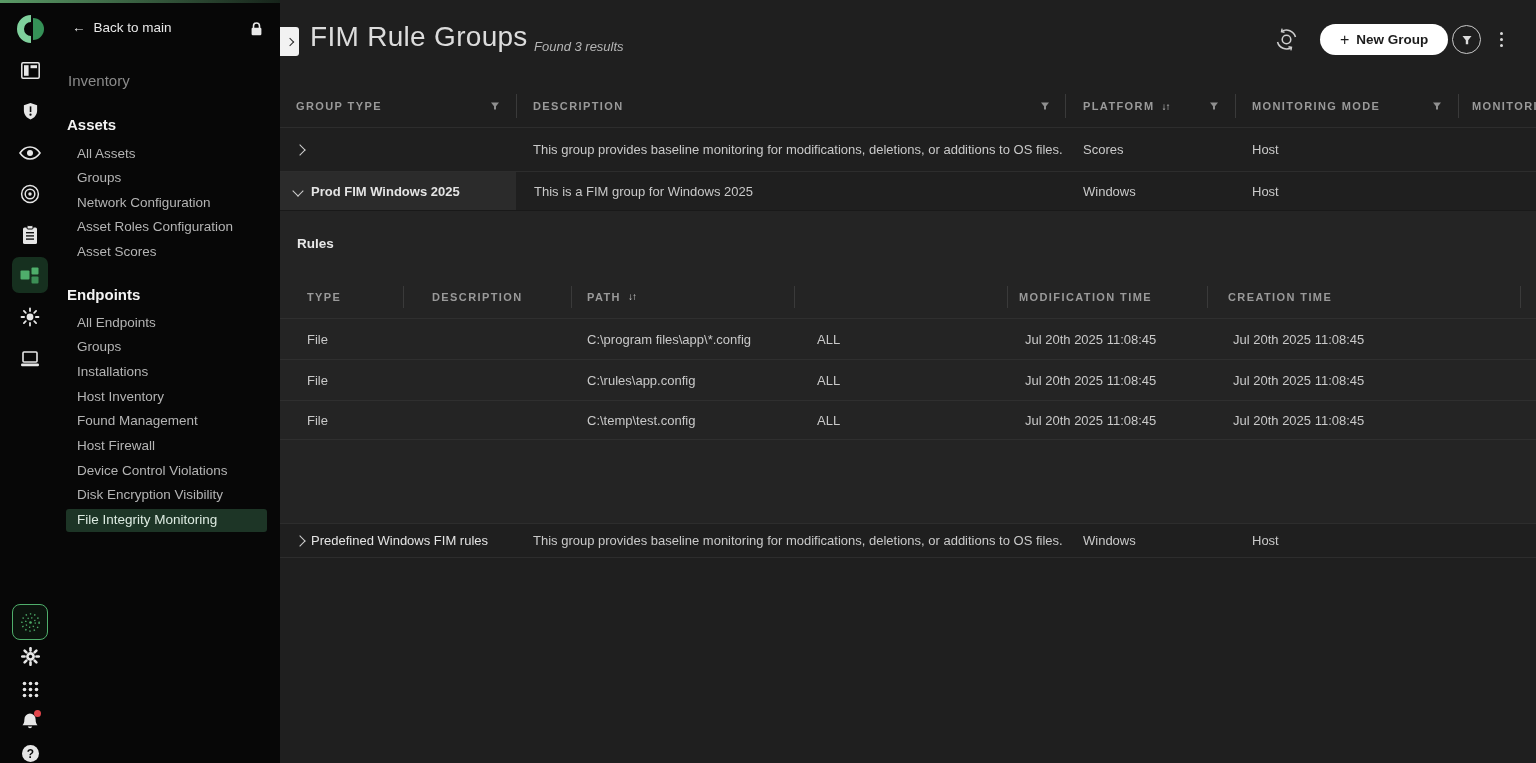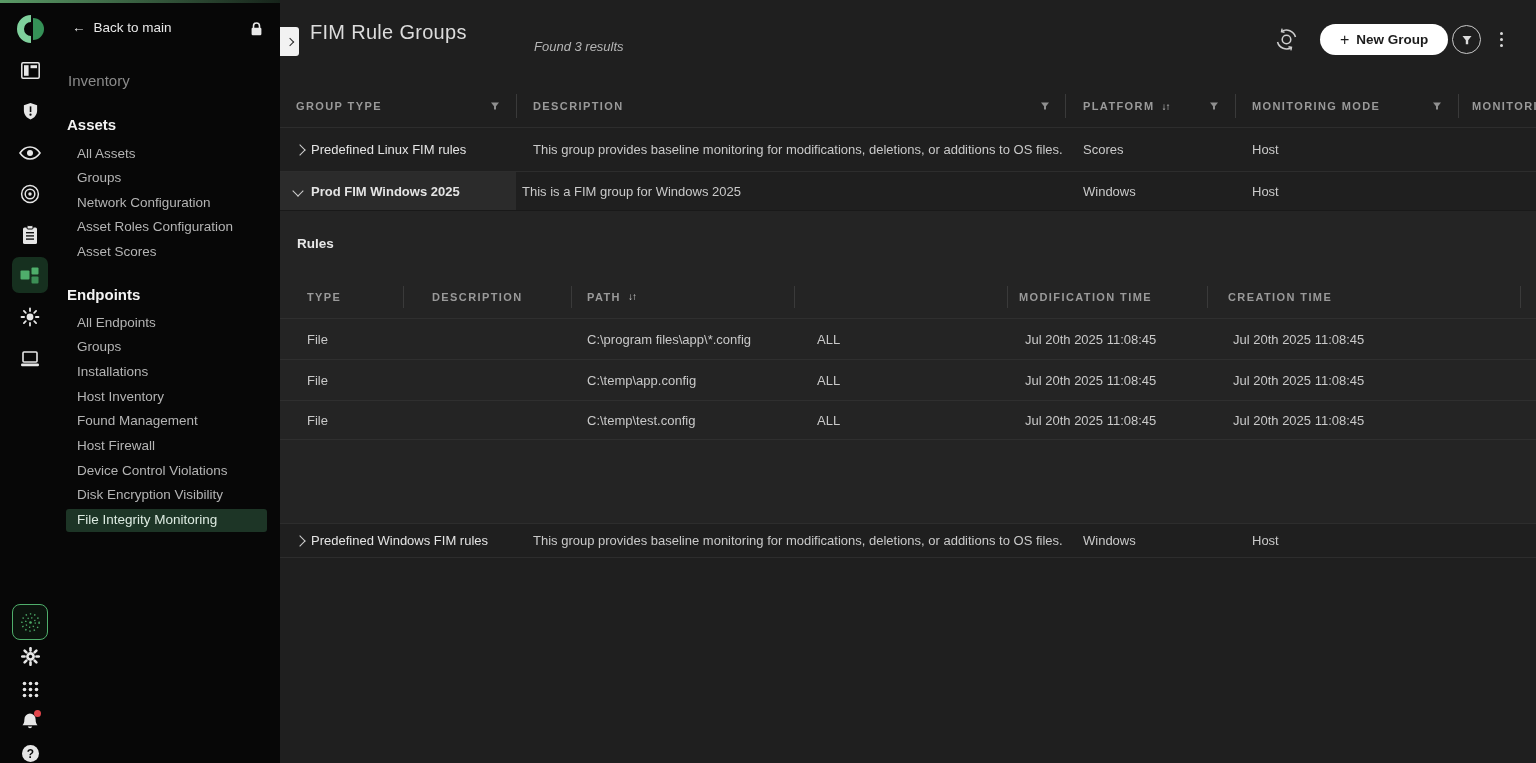--- a/index.html
+++ b/index.html
@@ -23,21 +23,21 @@
   .nav-sel{position:absolute;left:66px;top:509px;width:201px;height:23px;background:#1d3526;border-radius:3px;cursor:pointer;}
   .nav-sel span{display:block;margin:3px 0 0 11px;color:#dcease0;color:#dceae0;font-size:13.5px;}
 
   
   .main{position:absolute;left:280px;top:0;width:1256px;height:763px;background:#1f1f1f;overflow:hidden;}
   .handle{position:absolute;left:0;top:27px;width:19px;height:29px;background:#f2f2f2;border-radius:0 3px 3px 0;display:flex;align-items:center;justify-content:center;cursor:pointer;}
   .chev{display:inline-block;width:7px;height:7px;border-right:1.6px solid #cfcfcf;border-bottom:1.6px solid #cfcfcf;}
   .chev.r{transform:rotate(-45deg);}
   .chev.d{transform:rotate(45deg);}
   .chev.dark{border-color:#2a2a2a;width:5px;height:5px;}
-  .page-title{position:absolute;left:30px;top:21px;font-size:20px;color:#dcdcdc;letter-spacing:.3px;}
+  .page-title{position:absolute;left:30px;top:21px;font-size:28px;color:#dcdcdc;letter-spacing:.3px;}
   .results{position:absolute;left:254px;top:39px;font-size:13px;font-style:italic;color:#b5b5b5;}
   .btn-new{position:absolute;left:1040px;top:24px;height:31px;padding:0 20px;background:#ffffff;border:none;border-radius:16px;font-size:13.5px;font-weight:600;color:#1c1c1c;display:flex;align-items:center;gap:7px;cursor:pointer;font-family:inherit;}
   .btn-filter{position:absolute;left:1172px;top:25px;width:29px;height:29px;border-radius:50%;border:1px solid #c9c9c9;box-sizing:border-box;display:flex;align-items:center;justify-content:center;cursor:pointer;background:transparent;}
   .kebab{position:absolute;left:1216px;top:30px;display:flex;flex-direction:column;gap:2.6px;cursor:pointer;padding:2px 4px;}
   .kebab i{width:3.4px;height:3.4px;border-radius:50%;background:#d9d9d9;}
   .sync{position:absolute;left:994px;top:27px;cursor:pointer;}
 
   .th{position:absolute;top:0;height:100%;display:flex;align-items:center;font-size:11px;font-weight:700;letter-spacing:1.4px;color:#9a9a9a;white-space:nowrap;cursor:pointer;}
   .vdiv{position:absolute;width:1px;background:#3a3a3a;}
   .cell{position:absolute;top:0;height:100%;display:flex;align-items:center;font-size:13px;color:#c9c9c9;white-space:nowrap;}
@@ -285,33 +285,32 @@
           </svg>
         </div>
       <div class="vdiv" style="left:1178px;top:9px;height:24px"></div>
       <div class="th" style="left:1192px">MONITORI</div>
     </div>
 
     <div class="row row1">
       <div class="cell" style="left:16px">
           <span class="chev r"></span>
         </div>
-      <div class="cell gname" style="left:31px">Predefined Linux FIM rules</div>
       <div class="cell" style="left:253px">This group provides baseline monitoring for modifications, deletions, or additions to OS files.</div>
       <div class="cell" style="left:803px">Scores</div>
       <div class="cell" style="left:972px">Host</div>
     </div>
 
     <div class="row row2">
       <div class="pin"></div>
       <div class="cell" style="left:14px">
           <span class="chev d"></span>
         </div>
       <div class="cell gname" style="left:31px;font-weight:700">Prod FIM Windows 2025</div>
-      <div class="cell" style="left:242px">This is a FIM group for Windows 2025</div>
+      <div class="cell" style="left:254px">This is a FIM group for Windows 2025</div>
       <div class="cell" style="left:803px">Windows</div>
       <div class="cell" style="left:972px">Host</div>
     </div>
 
     <div class="panel">
       <div class="rules-title">Rules</div>
 
       <div class="rhead">
         <div class="th" style="left:27px">TYPE</div>
         <div class="vdiv" style="left:123px;top:11px;height:22px"></div>
@@ -333,21 +332,21 @@
         <div class="cell" style="left:27px">File</div>
         <div class="cell" style="left:152px"></div>
         <div class="cell" style="left:307px">C:\program files\app\*.config</div>
         <div class="cell" style="left:537px">ALL</div>
         <div class="cell" style="left:745px">Jul 20th 2025 11:08:45</div>
         <div class="cell" style="left:953px">Jul 20th 2025 11:08:45</div>
       </div>
       <div class="rrow" style="top:148px;height:41px">
         <div class="cell" style="left:27px">File</div>
         <div class="cell" style="left:152px"></div>
-        <div class="cell" style="left:307px">C:\temp\app.config</div>
+        <div class="cell" style="left:307px">C:\rules\app.config</div>
         <div class="cell" style="left:537px">ALL</div>
         <div class="cell" style="left:745px">Jul 20th 2025 11:08:45</div>
         <div class="cell" style="left:953px">Jul 20th 2025 11:08:45</div>
       </div>
       <div class="rrow" style="top:189px;height:40px;border-bottom:1px solid #2f2f2f">
         <div class="cell" style="left:27px">File</div>
         <div class="cell" style="left:152px"></div>
         <div class="cell" style="left:307px">C:\temp\test.config</div>
         <div class="cell" style="left:537px">ALL</div>
         <div class="cell" style="left:745px">Jul 20th 2025 11:08:45</div>

